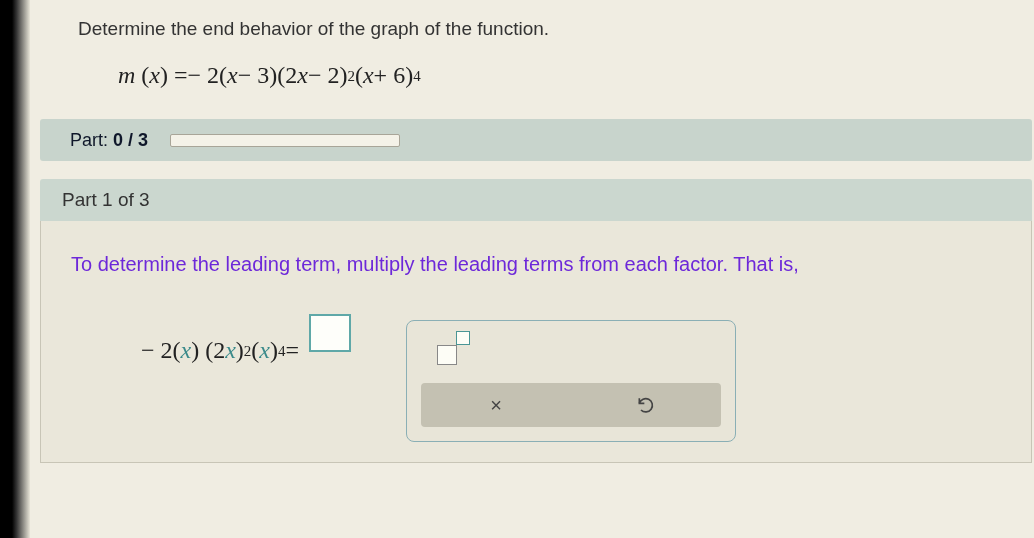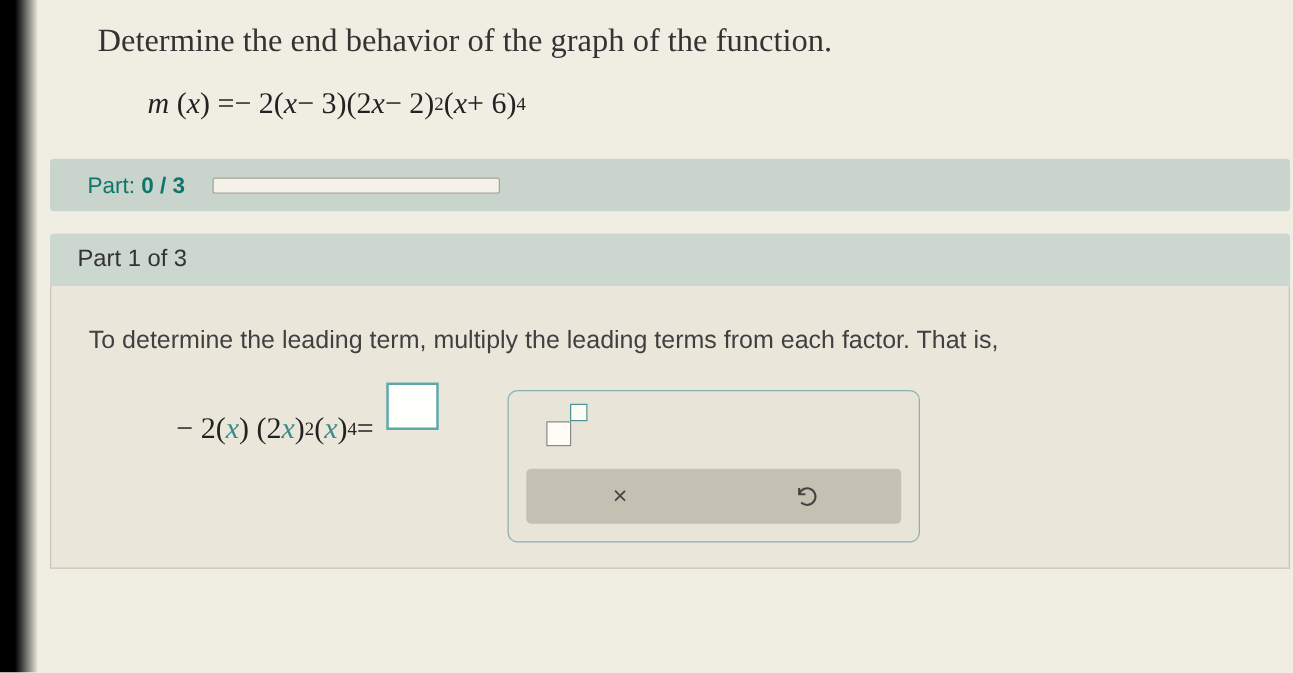--- a/index.html
+++ b/index.html
@@ -21,25 +21,24 @@
       top: 0;
       width: 30px;
       height: 100%;
       background: linear-gradient(to right, #000 0%, #000 40%, #333 55%, #e8e5d8 100%);
     }
     .content {
       margin-left: 40px;
       padding-top: 18px;
     }
     .question-text {
-      font-size: 26px;
+      font-size: 19px;
       color: #333;
       margin-left: 38px;
       margin-bottom: 22px;
-      font-family: Liberation Serif, serif;
     }
     .function-row {
       margin-left: 78px;
       margin-bottom: 30px;
       font-family: 'Times New Roman', serif;
       font-size: 24px;
       color: #222;
       display: flex;
       align-items: baseline;
     }
@@ -57,21 +56,21 @@
       height: 42px;
       display: flex;
       align-items: center;
       padding-left: 30px;
       margin-bottom: 18px;
       border-radius: 3px;
       margin-right: 2px;
     }
     .part-label {
       font-size: 18px;
-      color: #0f766e;
+      color: #0f172a;
     }
     .part-bold {
       font-weight: bold;
     }
     .progress-track {
       margin-left: 22px;
       width: 230px;
       height: 13px;
       background: #f4f2e8;
       border: 1px solid #a8a598;
@@ -90,22 +89,22 @@
     }
     .part-body {
       background: #eae7da;
       padding: 32px 30px 20px 30px;
       border: 1px solid #c8c5b6;
       border-top: none;
       margin-right: 2px;
     }
     .instruction {
       font-size: 20px;
-      color: #404040;
-      margin-bottom: 28px;
+      color: #6d28d9;
+      margin-bottom: 44px;
     }
     .equation-row {
       display: flex;
       align-items: flex-start;
       margin-left: 70px;
     }
     .expression {
       font-family: 'Times New Roman', serif;
       font-size: 24px;
       color: #222;

